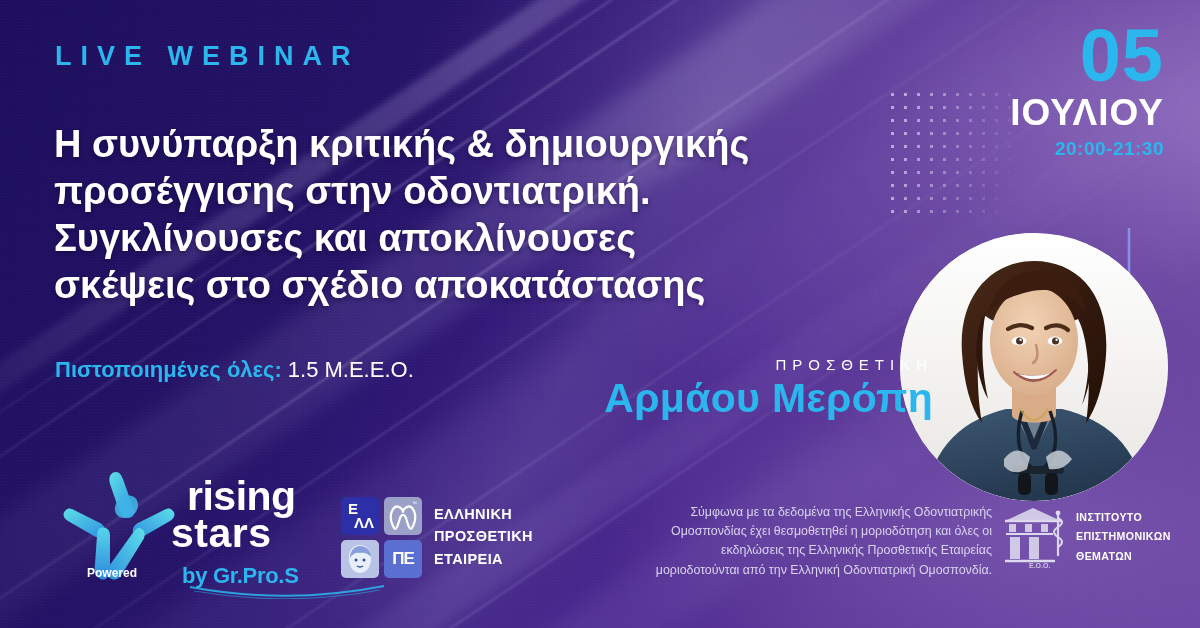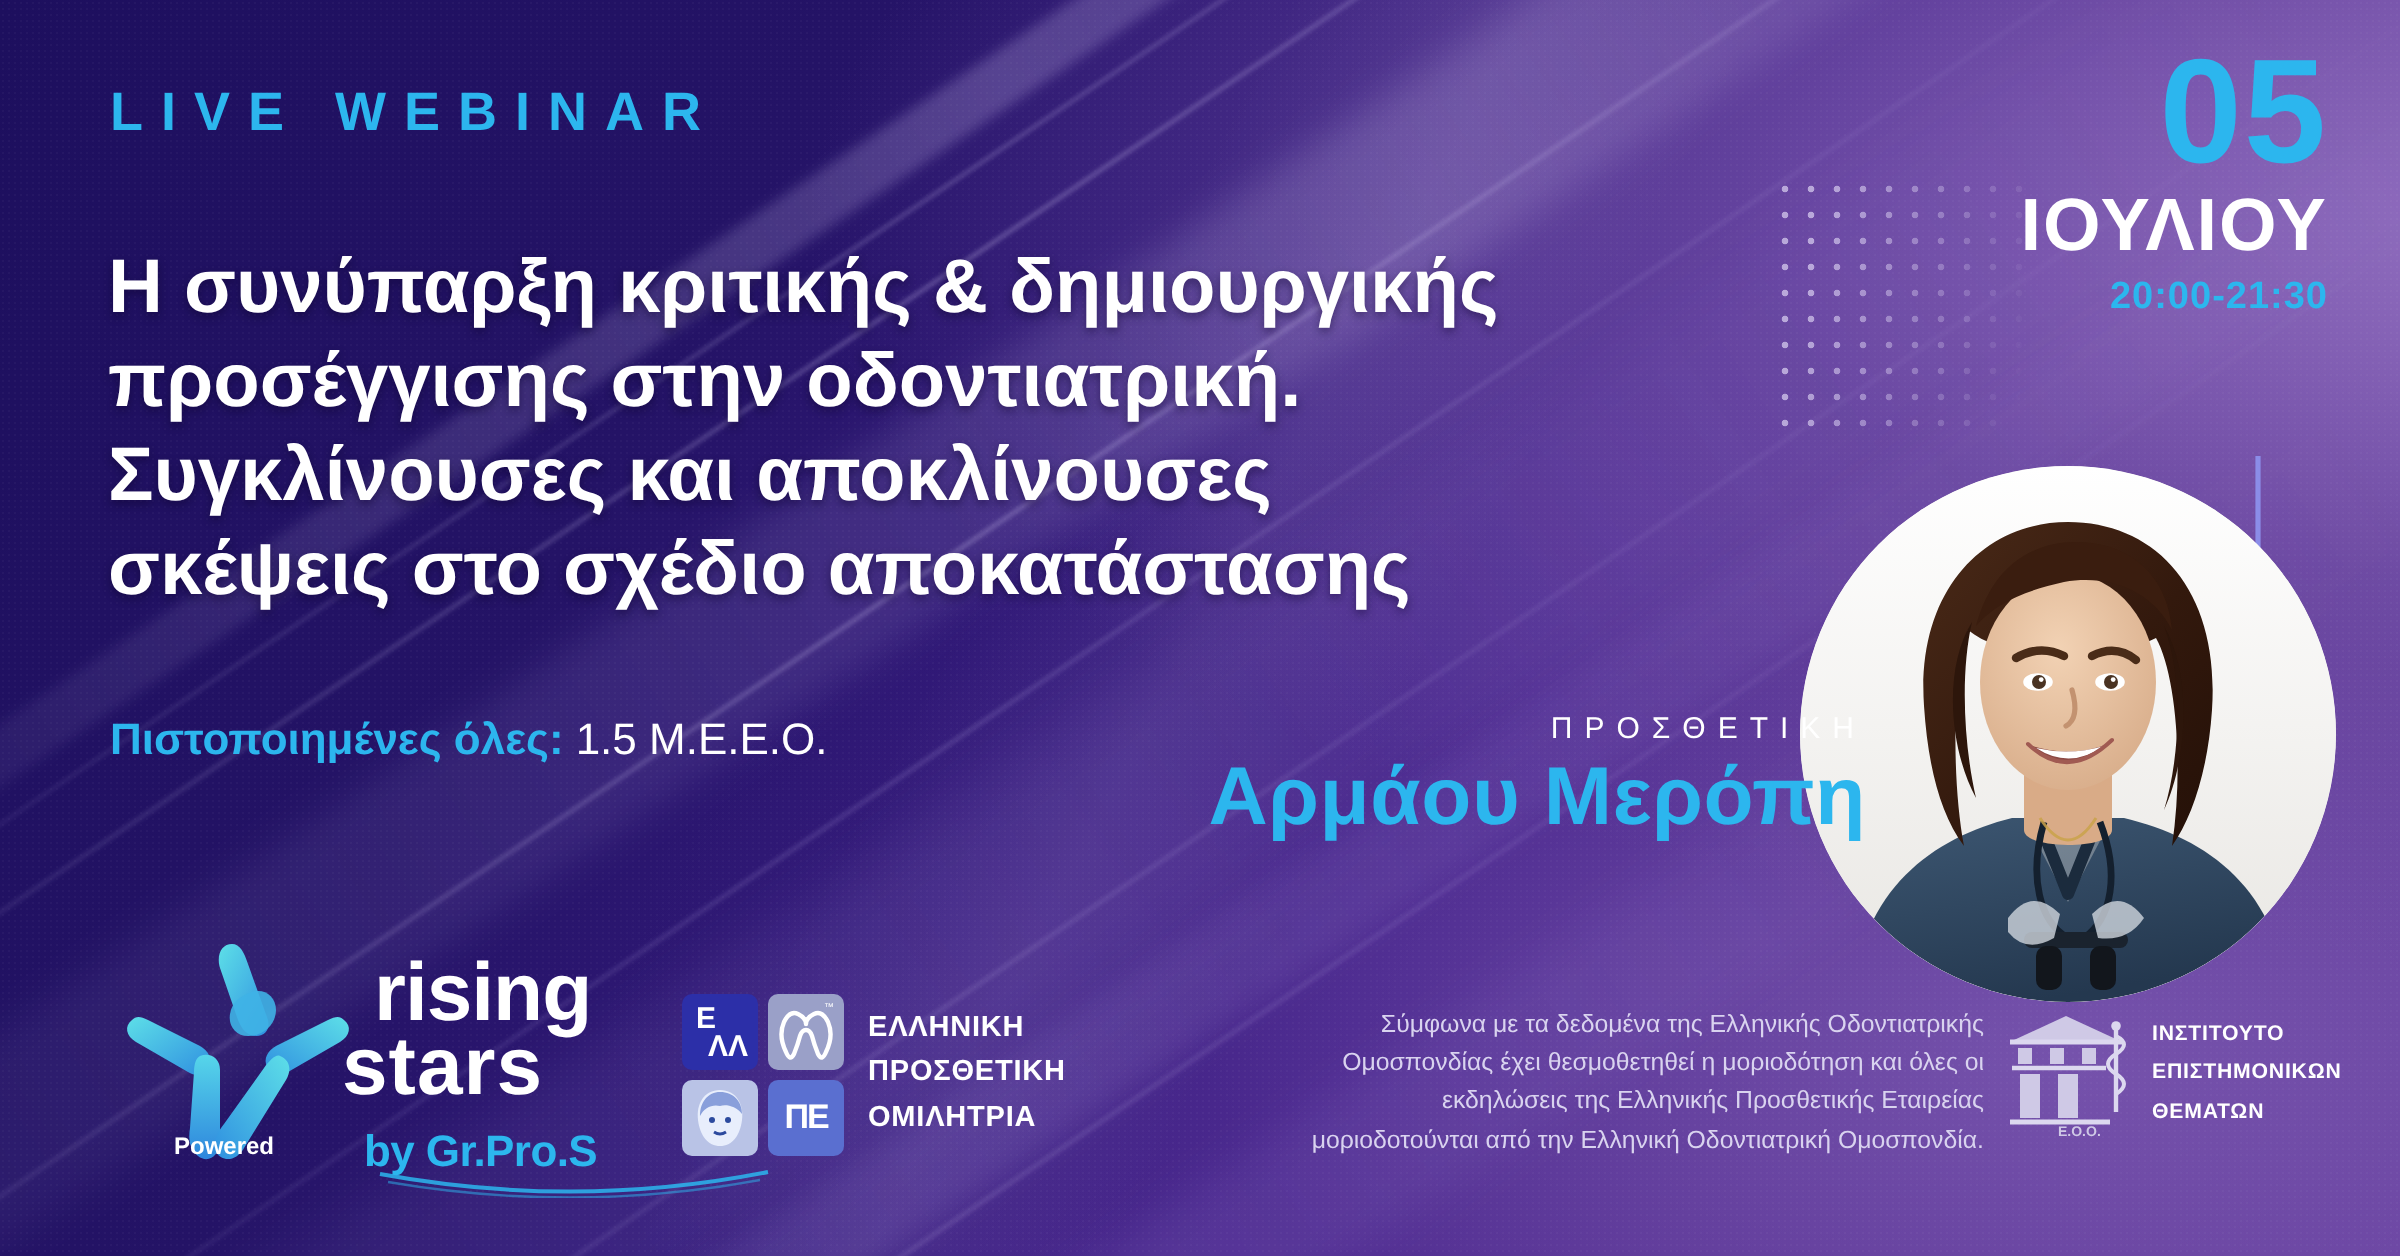--- a/index.html
+++ b/index.html
@@ -286,21 +286,21 @@
           <path d="M16 26 q3 2 6 0" stroke="#2c4a9e" stroke-width="1.4" fill="none"></path>
         </svg>
       </div>
       <div class="tile t4">
         <span class="tx">ΠΕ</span>
       </div>
     </div>
     <div class="epe-text">
       <div>ΕΛΛΗΝΙΚΗ</div>
       <div>ΠΡΟΣΘΕΤΙΚΗ</div>
-      <div>ΟΜΙΛΗΤΡΙΑ</div>
+      <div>ΕΤΑΙΡΕΙΑ</div>
     </div>
   </div>
 
   <div class="disc">
     <div>Σύμφωνα με τα δεδομένα της Ελληνικής Οδοντιατρικής</div>
     <div>Ομοσπονδίας έχει θεσμοθετηθεί η μοριοδότηση και όλες οι</div>
     <div>εκδηλώσεις της Ελληνικής Προσθετικής Εταιρείας</div>
     <div>μοριοδοτούνται από την Ελληνική Οδοντιατρική Ομοσπονδία.</div>
   </div>
 

